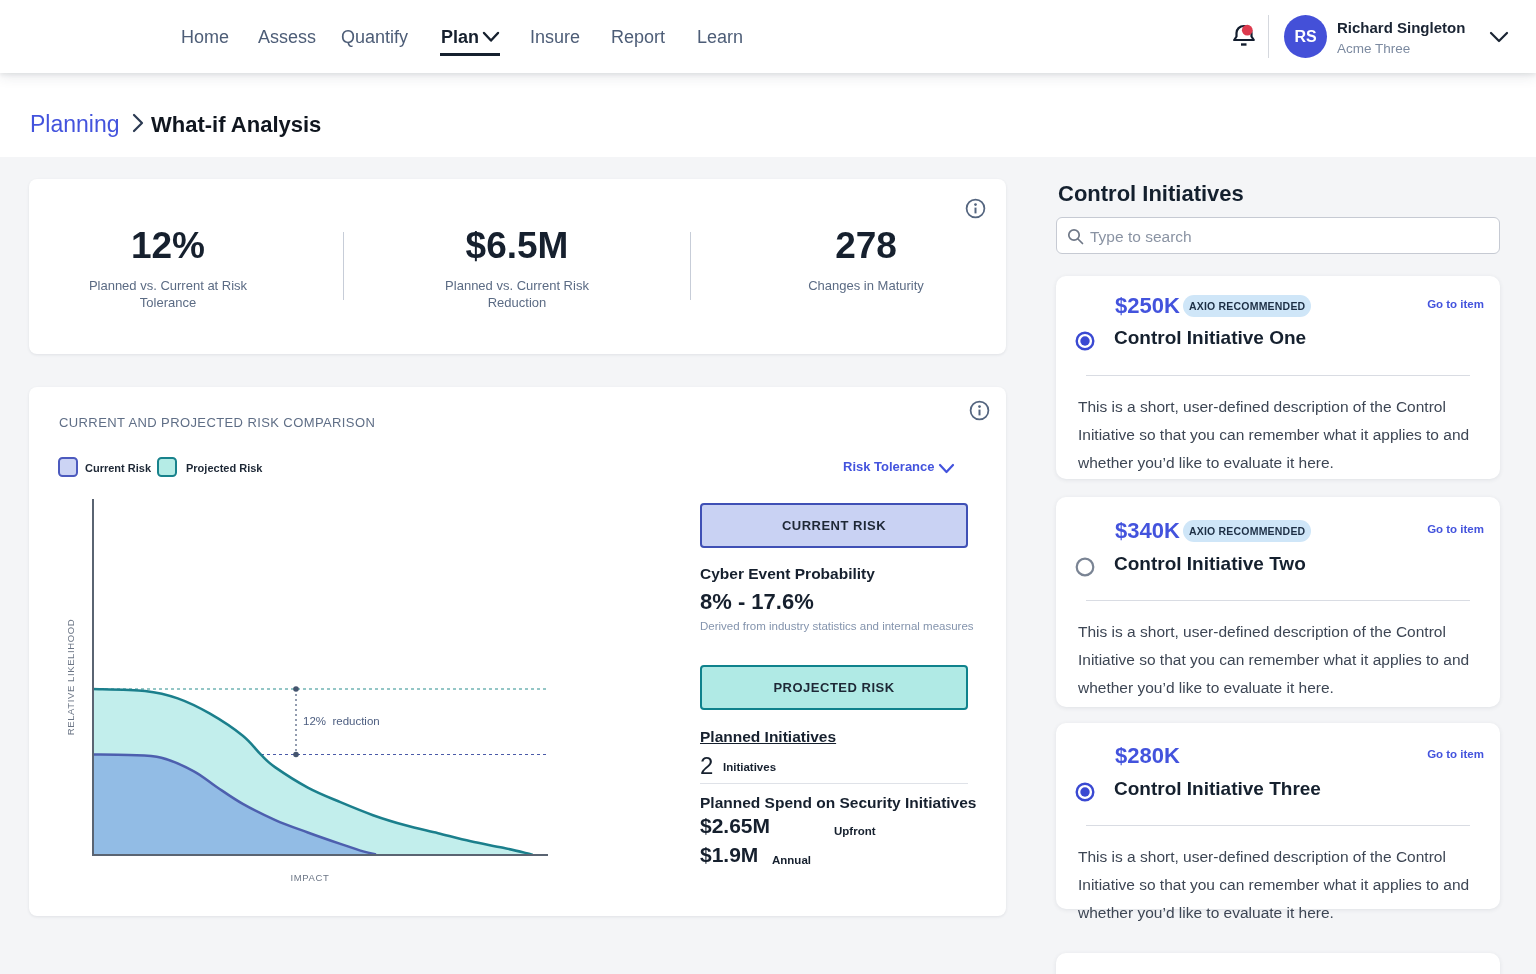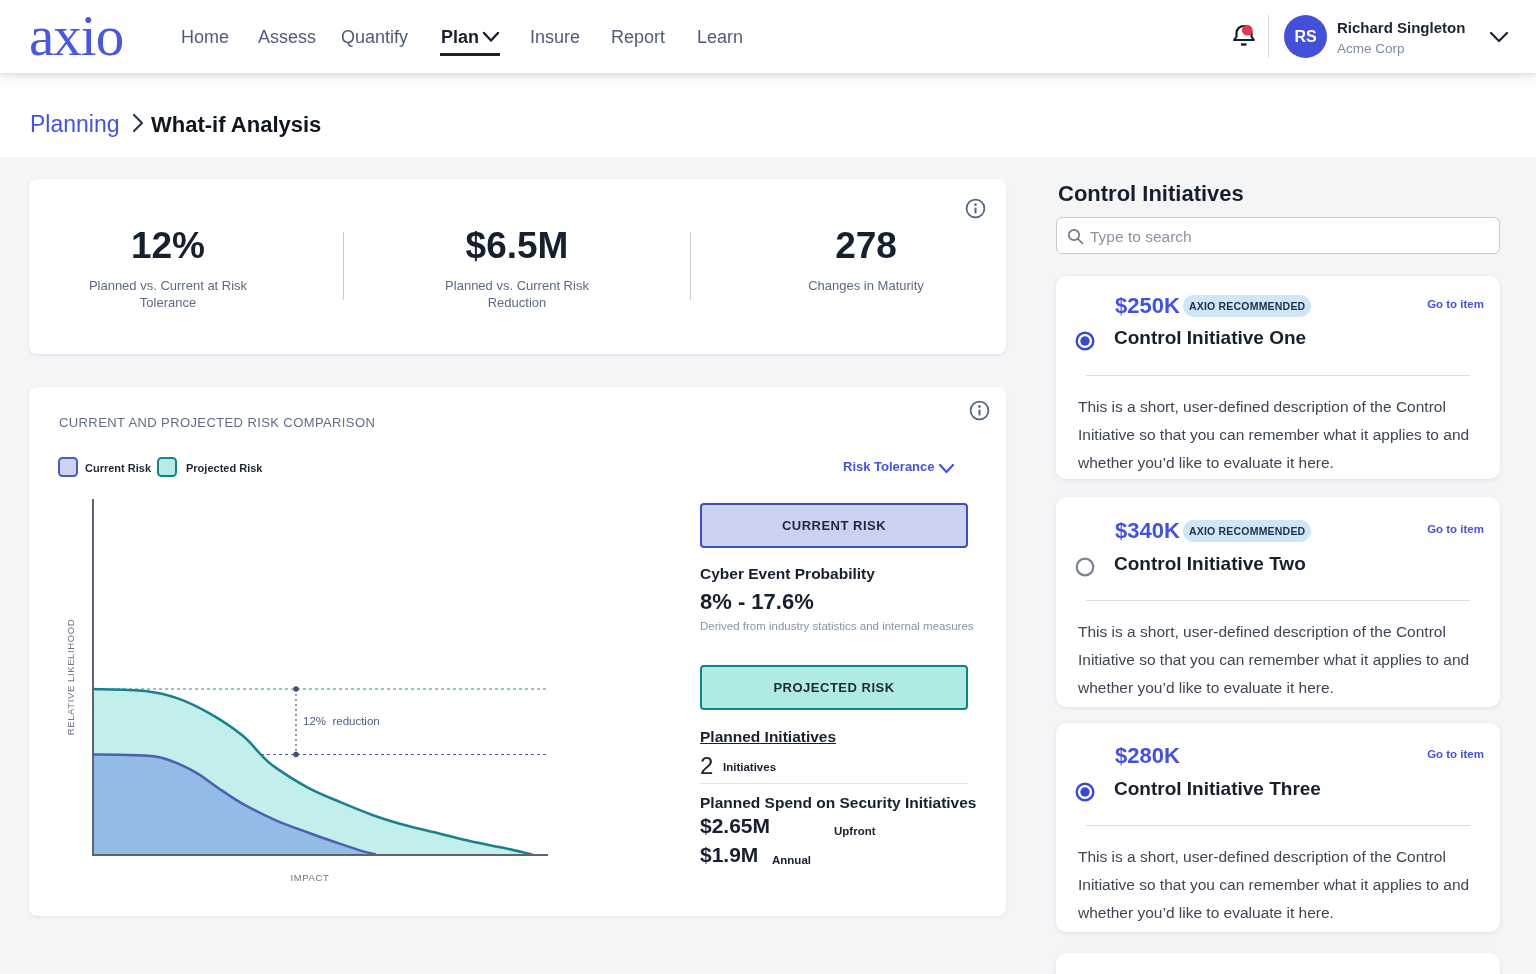--- a/index.html
+++ b/index.html
@@ -53,42 +53,41 @@
 .ci-badge { position:absolute; left:127px; height:22px; line-height:22px; padding:0 6px; border-radius:11px; background:#cfe6f8; font-size:10.5px; font-weight:700; letter-spacing:0.2px; color:#1d2f45; }
 .ci-goto { position:absolute; right:16px; font-size:11.5px; font-weight:700; color:#4353dd; }
 .ci-name { position:absolute; left:58px; font-size:19px; font-weight:700; color:#15202e; }
 .ci-div { position:absolute; left:30px; width:384px; height:1px; background:#d9dce3; }
 .ci-desc { position:absolute; left:22px; width:400px; font-size:15.5px; color:#3d4654; line-height:28px; }
 </style>
 </head>
 <body>
 
 <div class="nav">
-  <div class="logo">axio</div>
   <div class="navlink" style="left:181px;">Home</div>
   <div class="navlink" style="left:258px;">Assess</div>
   <div class="navlink" style="left:341px;">Quantify</div>
   <div class="navlink active" style="left:441px;">Plan</div>
   <svg class="nav-chev" style="left:482px; top:31px;" width="18" height="12" viewBox="0 0 18 12">
       <polyline points="2,2 9,9.5 16,2" fill="none" stroke="#16202e" stroke-width="2.4" stroke-linecap="round" stroke-linejoin="round"></polyline>
     </svg>
   <div class="plan-underline"></div>
   <div class="navlink" style="left:530px;">Insure</div>
   <div class="navlink" style="left:611px;">Report</div>
   <div class="navlink" style="left:697px;">Learn</div>
 
   <svg class="abs" style="left:1233px; top:23px;" width="22" height="27" viewBox="0 0 22 27">
     <path d="M11 3 C6.5 3 3.5 6.3 3.5 10 L3.5 13.5 L1.2 17 L20.8 17 L18.5 13.5 L18.5 10 C18.5 6.3 15.5 3 11 3 Z" fill="none" stroke="#131d2e" stroke-width="2.2" stroke-linejoin="round"></path>
     <line x1="8" y1="21.5" x2="13.5" y2="21.5" stroke="#131d2e" stroke-width="2.4"></line>
     <circle cx="14.3" cy="7.2" r="5.4" fill="#dd3a4e"></circle>
   </svg>
   <div class="abs" style="left:1268px; top:15px; width:1px; height:43px; background:#d5d8de;"></div>
   <div class="abs" style="left:1284px; top:15px; width:43px; height:43px; border-radius:50%; background:#4450d8; color:#fff; font-size:16px; font-weight:700; text-align:center; line-height:43px;">RS</div>
   <div class="abs" style="left:1337px; top:19px; font-size:15px; font-weight:700; color:#1a2433;">Richard Singleton</div>
-  <div class="abs" style="left:1337px; top:41px; font-size:13.5px; color:#7c8aa0;">Acme Corp</div>
+  <div class="abs" style="left:1337px; top:41px; font-size:13.5px; color:#7c8aa0;">Acme Three</div>
   <svg class="abs" style="left:1489px; top:30px;" width="20" height="15" viewBox="0 0 20 15">
       <polyline points="2,3 10,11 18,3" fill="none" stroke="#1a2433" stroke-width="2.2" stroke-linecap="round" stroke-linejoin="round"></polyline>
     </svg>
 </div>
 
 <div class="crumbband"></div>
 <div class="crumb"><a>Planning</a></div>
 <svg class="abs" style="left:130px; top:113px;" width="15" height="20" viewBox="0 0 15 20">
     <polyline points="4,2 12,10 4,18" fill="none" stroke="#2b3a52" stroke-width="2.2" stroke-linecap="round" stroke-linejoin="round"></polyline>
   </svg>
@@ -189,21 +188,21 @@
   <div class="ci-badge" style="top:23px;">AXIO RECOMMENDED</div>
   <div class="ci-goto" style="top:26px;">Go to item</div>
   <svg class="abs" style="left:19px; top:60px;" width="20" height="20" viewBox="0 0 20 20">
       <circle cx="10" cy="10" r="8.3" fill="none" stroke="#7a8494" stroke-width="2.2"></circle>
     </svg>
   <div class="ci-name" style="top:56px;">Control Initiative Two</div>
   <div class="ci-div" style="top:103px;"></div>
   <div class="ci-desc" style="top:121px;">This is a short, user-defined description of the Control Initiative so that you can remember what it applies to and whether you’d like to evaluate it here.</div>
 </div>
 
-<div class="ci-card" style="top:723px; height:209px;">
+<div class="ci-card" style="top:723px; height:186px;">
   <div class="ci-price" style="top:20px;">$280K</div>
   <div class="ci-goto" style="top:25px;">Go to item</div>
   <svg class="abs" style="left:19px; top:59px;" width="20" height="20" viewBox="0 0 20 20">
       <circle cx="10" cy="10" r="8.3" fill="none" stroke="#3a49d2" stroke-width="2.4"></circle>
       <circle cx="10" cy="10" r="4.7" fill="#3a49d2"></circle>
     </svg>
   <div class="ci-name" style="top:55px;">Control Initiative Three</div>
   <div class="ci-div" style="top:102px;"></div>
   <div class="ci-desc" style="top:120px;">This is a short, user-defined description of the Control Initiative so that you can remember what it applies to and whether you’d like to evaluate it here.</div>
 </div>

